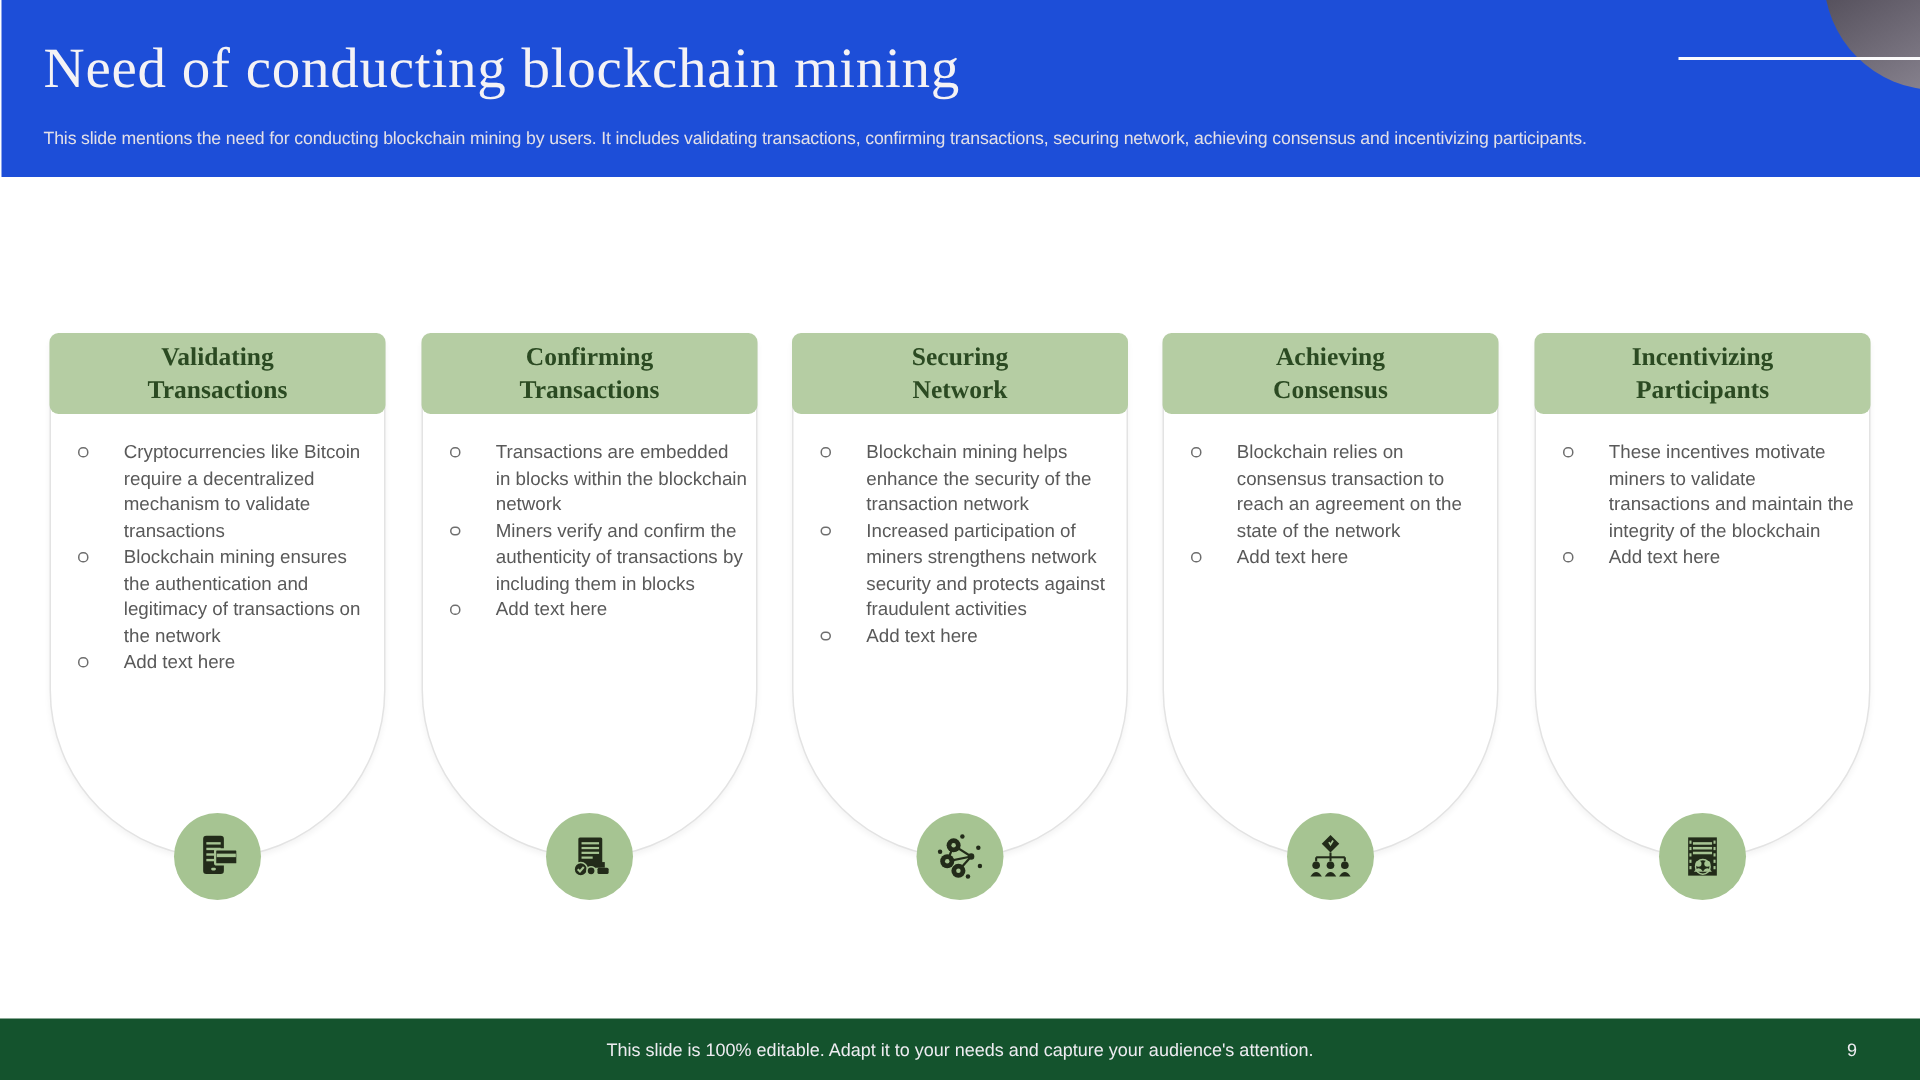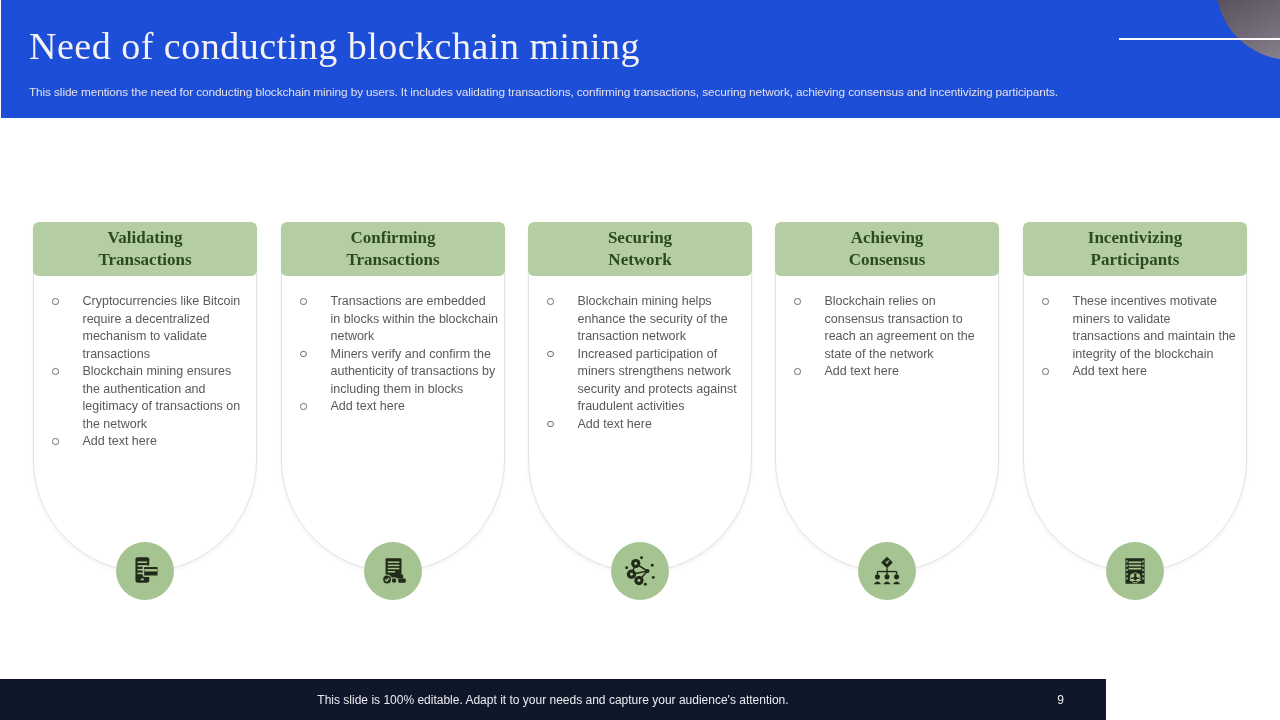--- a/index.html
+++ b/index.html
@@ -75,22 +75,22 @@
   .icon-circle {
     position:absolute; left:50%; top:320px; transform:translateX(-50%);
     width:58px; height:58px; border-radius:50%;
     background:#a6c492;
     display:flex; align-items:center; justify-content:center;
   }
   .icon-circle svg { width:34px; height:34px; }
 
   
   .footer-bar {
-    position:absolute; left:0; top:679px; width:1106px; height:41px;
-    background:#0f172a;
+    position:absolute; left:0; top:679px; width:1280px; height:41px;
+    background:#14532d;
     display:flex; align-items:center; justify-content:center;
   }
   .footer-note { font-size:12px; color:#eeecf1; }
   .page-number {
     position:absolute; right:42px; top:50%; transform:translateY(-50%);
     font-size:12px; color:#eeecf1;
   }
 </style>
 </head>
 <body>

